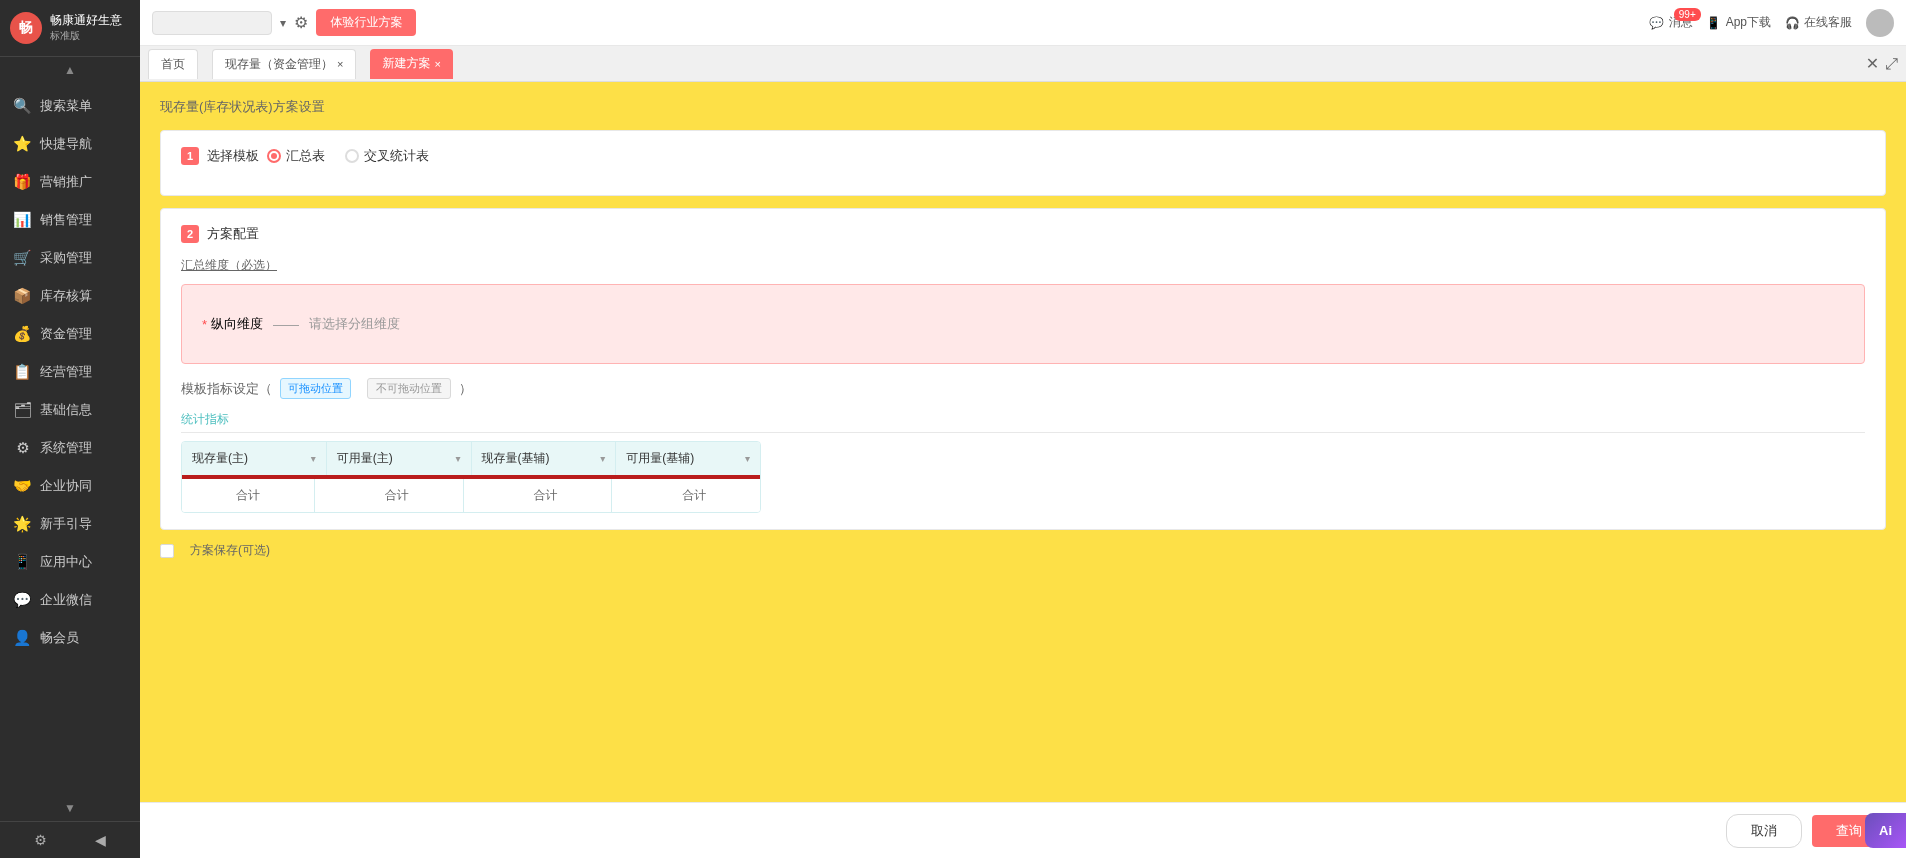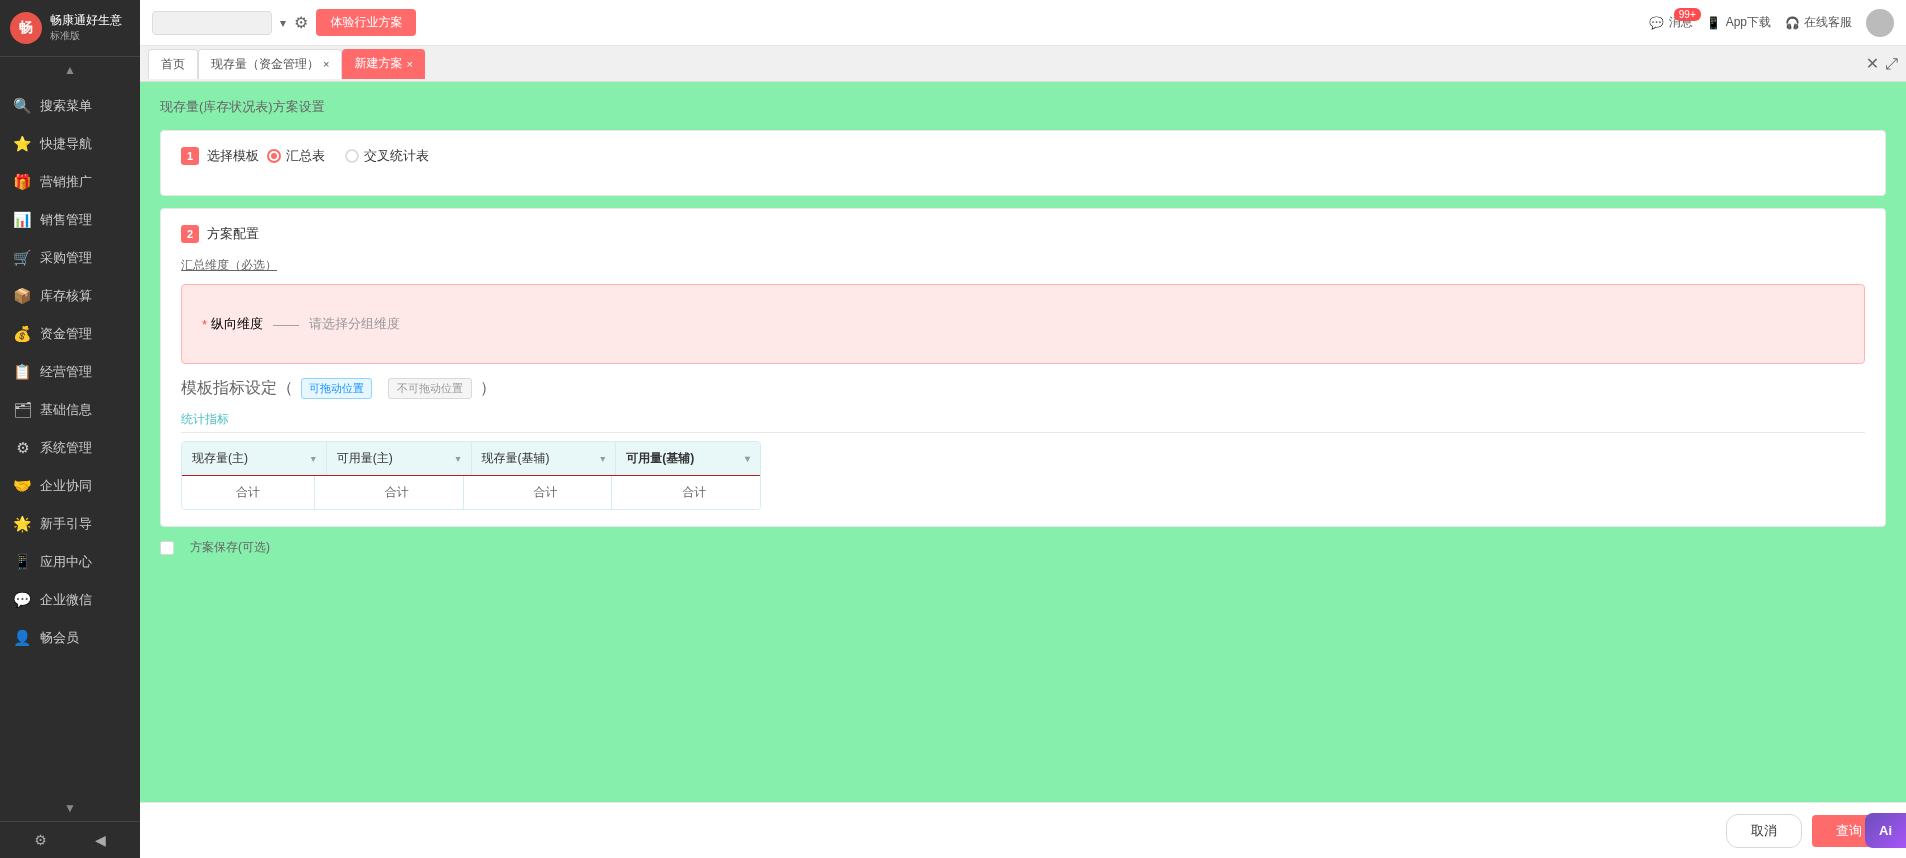--- a/index.html
+++ b/index.html
@@ -76,39 +76,39 @@
     .topbar-badge {
       background: #ff4d4f; color: white; border-radius: 6px;
       padding: 1px 5px; font-size: 10px; position: absolute; top: -6px; right: -8px;
     }
     .topbar-icon-text { display: flex; align-items: center; gap: 4px; cursor: pointer; color: #555; font-size: 12px; }
     .topbar-avatar { width: 28px; height: 28px; background: #bbb; border-radius: 50%; }
 
     
     .tabsbar {
       height: 36px; background: #f0f0f0; display: flex; align-items: center;
-      border-bottom: 1px solid #ddd; padding: 0 8px; gap: 0;
+      border-bottom: 1px solid #ddd; padding: 0 8px; gap: 14px;
     }
     .tab {
       display: flex; align-items: center; gap: 4px;
       padding: 0 12px; height: 30px; border-radius: 4px 4px 0 0;
       cursor: pointer; font-size: 12px; color: #555;
       background: #e0e0e0;
     }
     .tab.active { background: #ff6b6b; color: white; }
     .tab.plain { background: white; border: 1px solid #ddd; border-bottom: none; }
     .tab-close { font-size: 11px; cursor: pointer; }
 
     .tabs-right {
       margin-left: auto; display: flex; align-items: center; gap: 6px;
     }
     .tabs-right-btn { background: none; border: none; cursor: pointer; font-size: 16px; color: #666; }
 
     
-    .content { flex: 1; overflow-y: auto; background: #86efac; }
+    .content { flex: 1; overflow-y: auto; background: #fde047; }
     .content-inner { padding: 16px 20px; }
 
     .page-title { font-size: 13px; color: #666; margin-bottom: 14px; }
 
     .section-card {
       background: white; border-radius: 4px; padding: 16px 20px;
       margin-bottom: 12px; border: 1px solid #e8e8e8;
     }
 
     .section-header {
@@ -133,21 +133,21 @@
     .subsection-label { font-size: 12px; color: #666; margin-bottom: 10px; text-decoration: underline; }
 
     .dimension-area {
       background: #ffe8e8; border: 1px solid #ffb3b3; border-radius: 4px;
       padding: 20px; margin-bottom: 14px; min-height: 80px;
       display: flex; align-items: center;
     }
     .dimension-placeholder { color: #999; font-size: 13px; }
 
     .indicator-setting { display: flex; align-items: center; gap: 8px; margin-bottom: 12px; }
-    .indicator-label { font-size: 16px; color: #666; }
+    .indicator-label { font-size: 13px; color: #666; }
     .indicator-badge-blue {
       background: #e6f7ff; border: 1px solid #91d5ff; border-radius: 3px;
       padding: 2px 7px; font-size: 11px; color: #1890ff;
     }
     .indicator-badge-gray {
       background: #f5f5f5; border: 1px solid #d9d9d9; border-radius: 3px;
       padding: 2px 8px; font-size: 11px; color: #999;
     }
 
     .stats-section-title {
@@ -157,23 +157,23 @@
 
     .stats-table { border: 1px solid #d4eef0; border-radius: 4px; overflow: hidden; width: 580px; }
     .stats-table-header {
       display: flex; background: #e8f7f7;
     }
     .stats-col {
       flex: 1; padding: 8px 10px; border-right: 1px solid #d4eef0;
       display: flex; align-items: center; justify-content: space-between;
       font-size: 12px; color: #333;
     }
-    .stats-col:last-child { border-right: none; font-weight: bold; }
+    .stats-col:last-child { border-right: none; }
     .stats-table-row {
-      display: flex; border-top: 1px solid #b91c1c; gap: 16px;
+      display: flex; border-top: 4px solid #b91c1c; gap: 16px;
     }
     .stats-cell {
       flex: 1; padding: 8px 10px; border-right: 1px solid #d4eef0;
       text-align: center; font-size: 12px; color: #666; background: white;
     }
     .stats-cell:last-child { border-right: none; }
     .col-chevron { color: #999; font-size: 10px; }
 
     .tips-area { margin-top: 12px; }
     .tips-title { font-size: 12px; color: #bbb; margin-bottom: 4px; }

